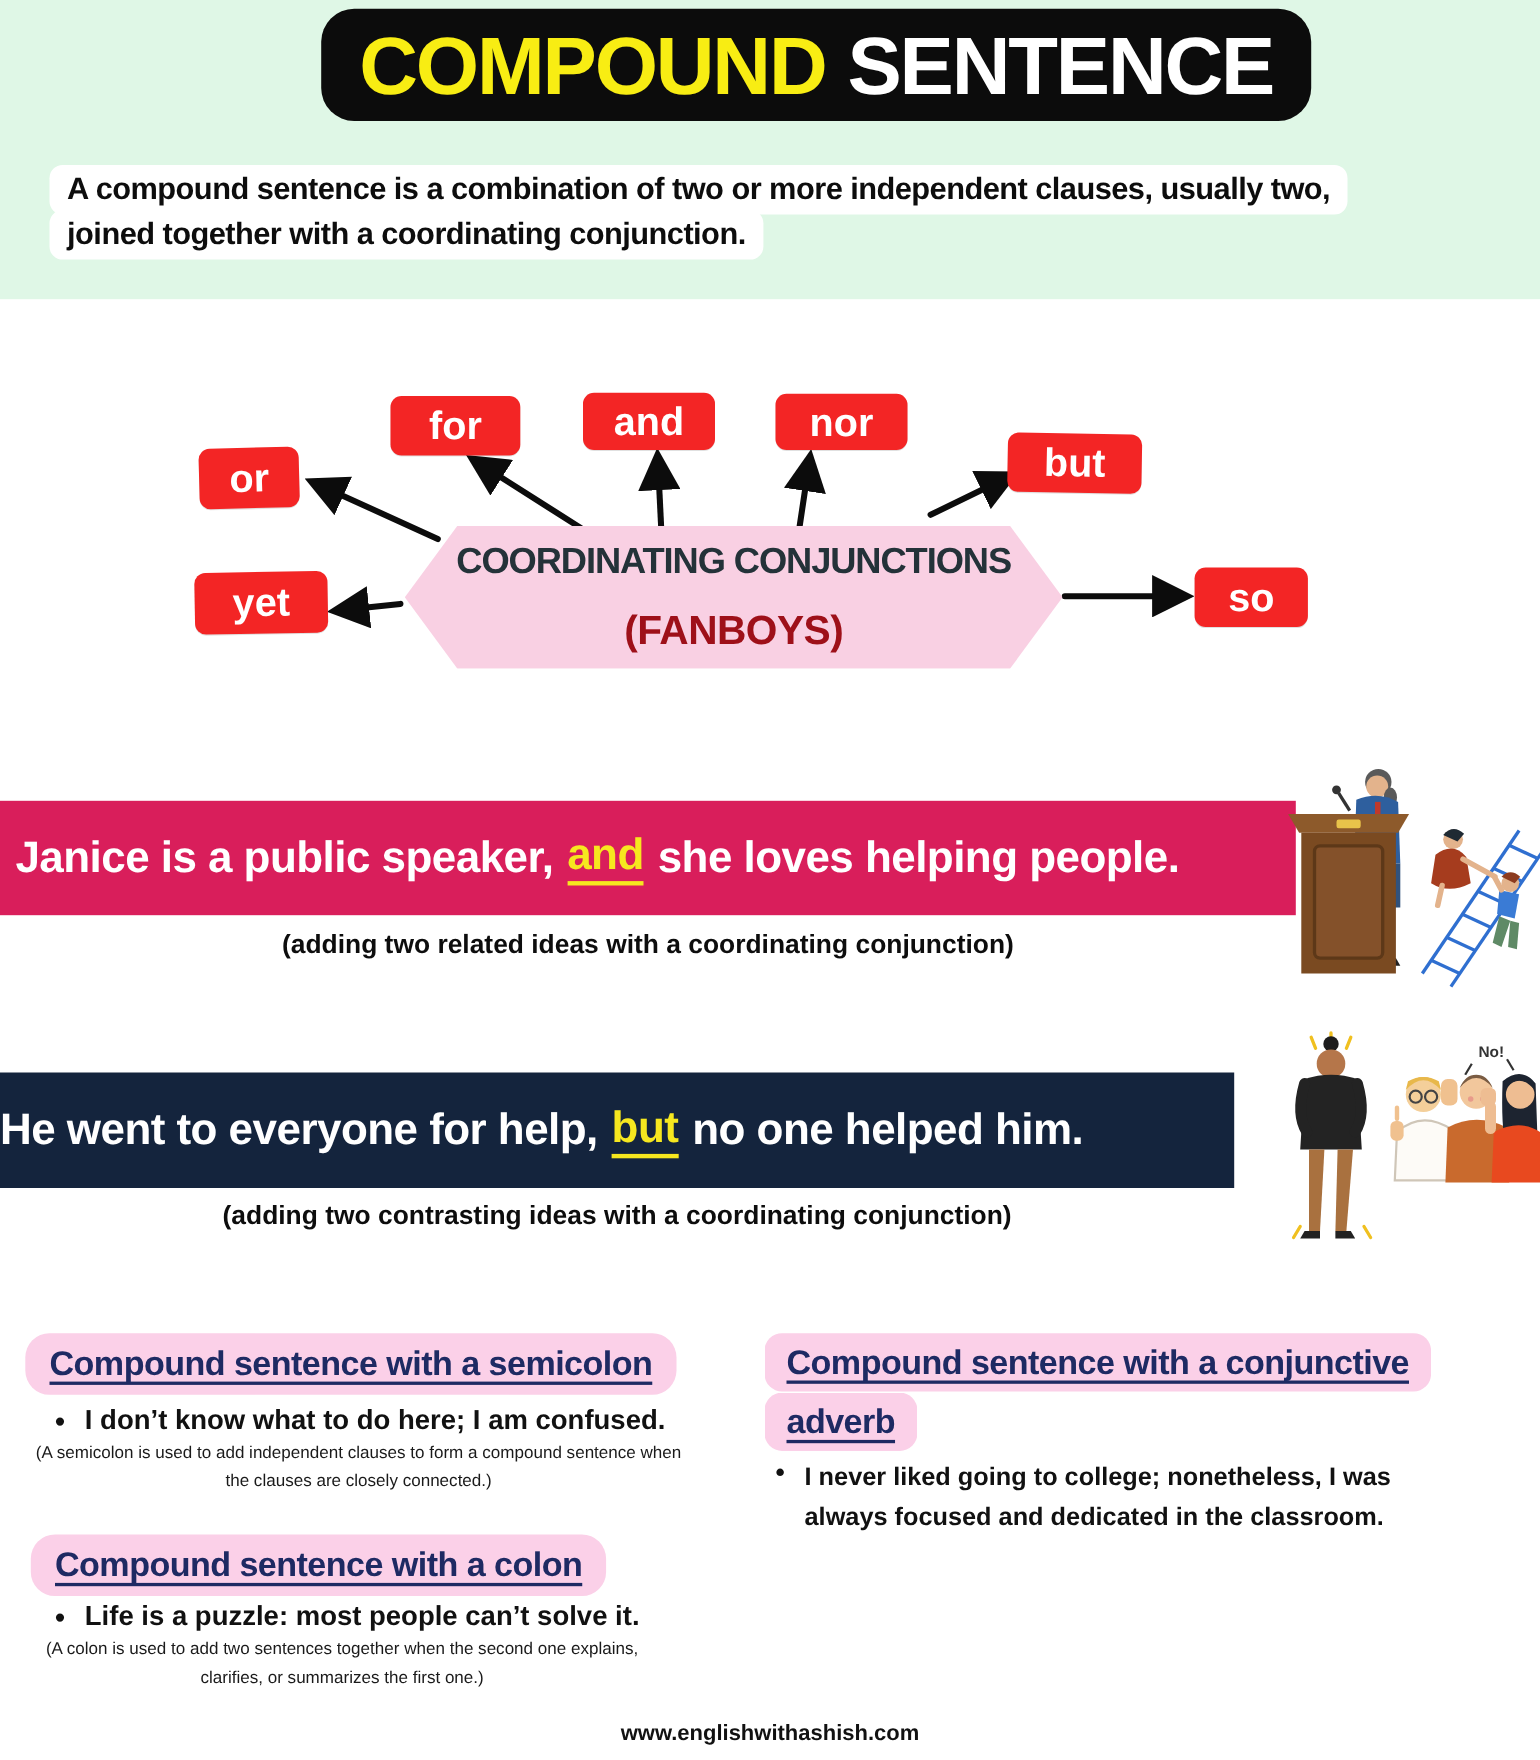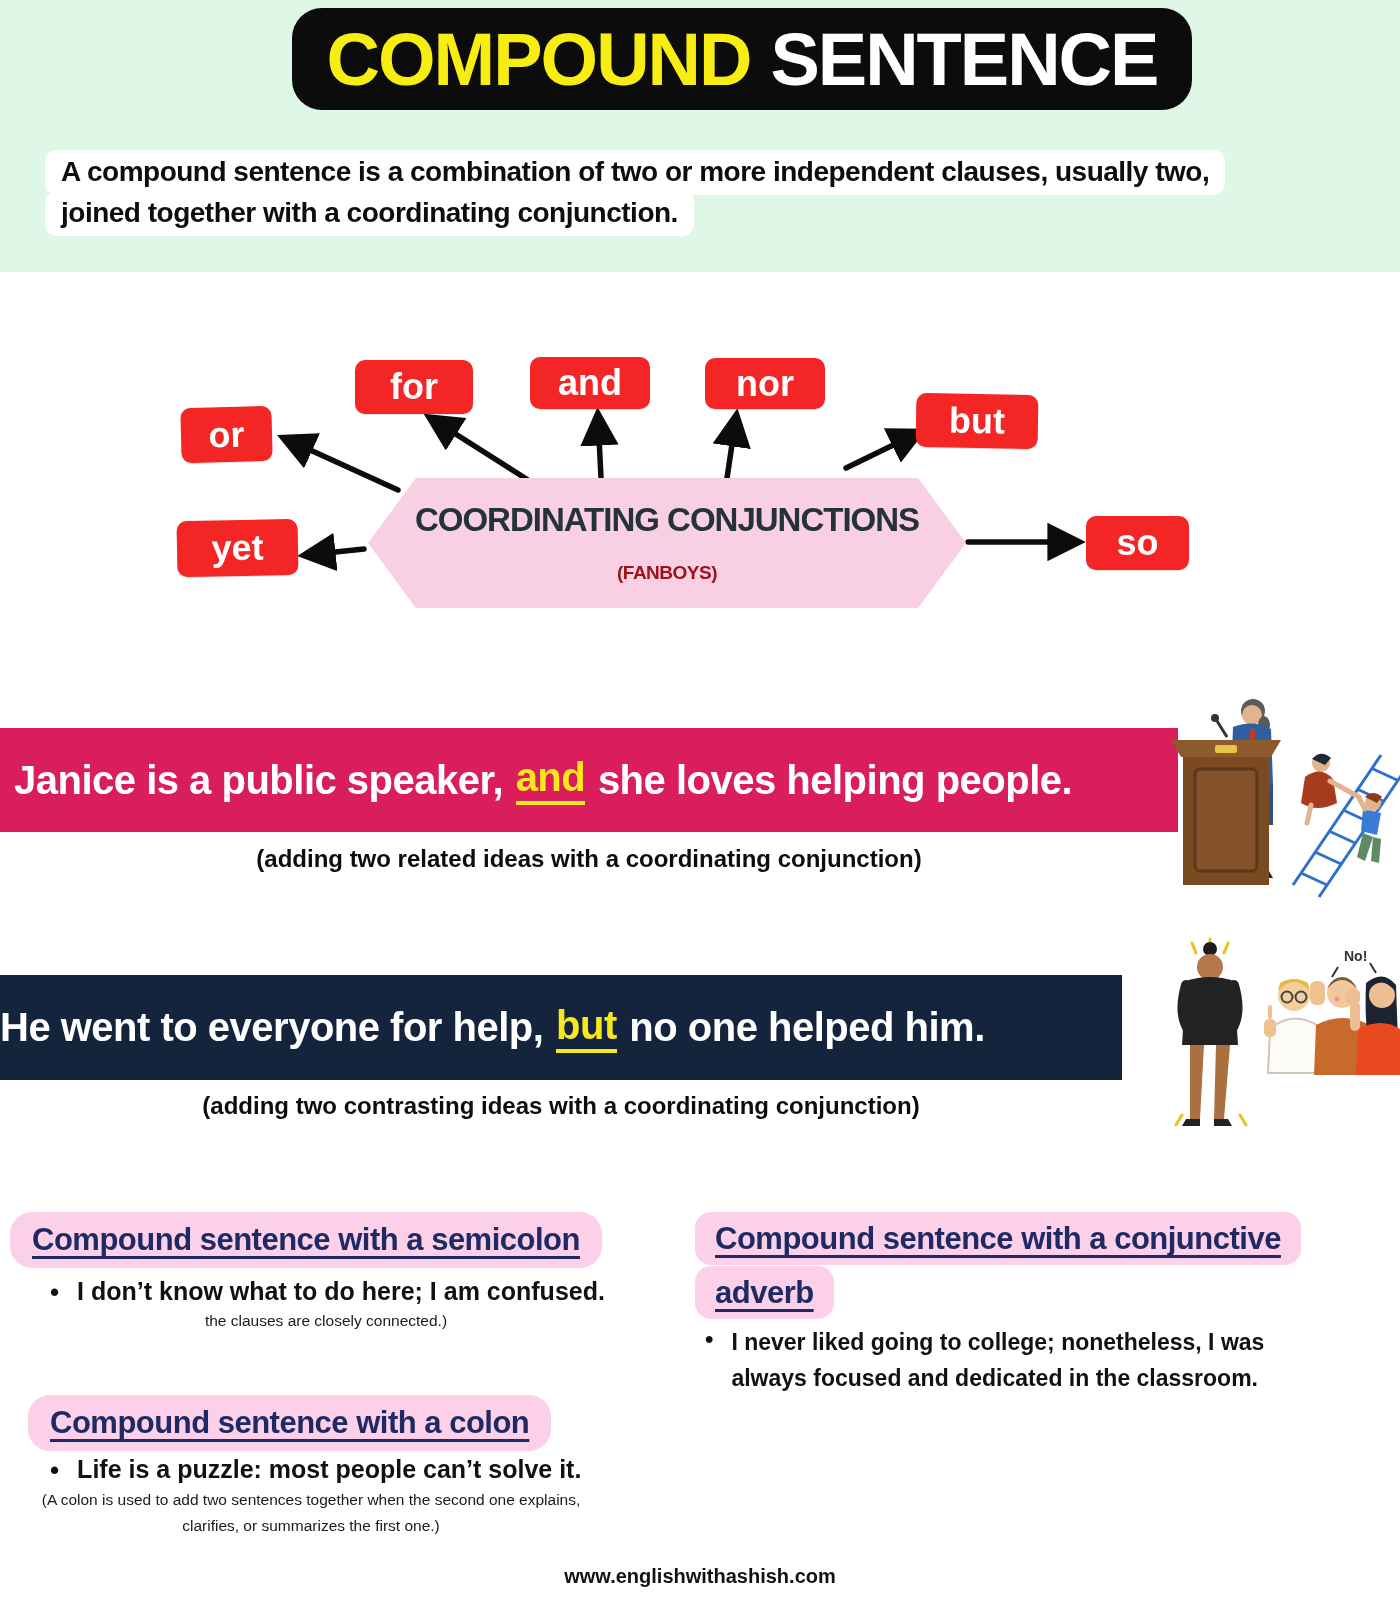--- a/index.html
+++ b/index.html
@@ -21,21 +21,21 @@
   .def-line.second{margin-top:-4px;}
   
   .diagram{position:absolute;left:0;top:340px;width:1400px;height:320px;}
   .arrows{position:absolute;left:0;top:0;width:1400px;height:320px;}
   .hexagon{
     position:absolute;left:368px;top:138px;width:598px;height:130px;background:#f9d0e3;
     clip-path:polygon(0% 50%,8% 0%,92% 0%,100% 50%,92% 100%,8% 100%);
     display:flex;flex-direction:column;align-items:center;justify-content:center;text-align:center;gap:21px;
   }
   .hex-title{font-weight:bold;font-size:33px;letter-spacing:-1px;color:#243239;line-height:1.1;}
-  .hex-sub{font-weight:bold;font-size:19px;color:#9e1019;letter-spacing:-0.5px;margin-top:2px;}
+  .hex-sub{font-weight:bold;font-size:37px;color:#9e1019;letter-spacing:-0.5px;margin-top:2px;}
   .conj{
     position:absolute;background:#f32525;border-radius:10px;color:#ffffff;
     font-weight:bold;font-size:36px;display:flex;align-items:center;justify-content:center;
     box-shadow:0 1px 0 rgba(0,0,0,0.12);
   }
   .conj-for{left:355px;top:20px;width:118px;height:54px;}
   .conj-and{left:530px;top:17px;width:120px;height:52px;}
   .conj-nor{left:705px;top:18px;width:120px;height:51px;}
   .conj-or {left:181px;top:67px;width:91px;height:55px;transform:rotate(-1.5deg);}
   .conj-but{left:916px;top:54px;width:122px;height:54px;transform:rotate(1deg);}
@@ -53,21 +53,21 @@
   .illus{position:absolute;}
   .illus-1{left:1165px;top:685px;}
   .illus-2{left:1088px;top:933px;}
   
   .sec-heading{
     position:absolute;background:#fbd0e8;border-radius:22px;padding:10px 22px;
     font-weight:bold;font-size:31px;color:#1e2a63;letter-spacing:-0.5px;
     text-decoration:underline;text-decoration-thickness:3px;text-underline-offset:6px;
     white-space:nowrap;
   }
-  .sec-heading-1{left:10px;top:1212px;}
+  .sec-heading-1{left:23px;top:1212px;}
   .sec-heading-2{left:28px;top:1395px;}
   .sec-heading-wrap{position:absolute;left:695px;top:1212px;width:672px;
     font-weight:bold;font-size:31px;color:#1e2a63;letter-spacing:-0.5px;line-height:1.75;}
   .sec-heading-wrap .hl-pink{
     background:#fbd0e8;border-radius:16px;padding:9px 20px;
     -webkit-box-decoration-break:clone;box-decoration-break:clone;
     text-decoration:underline;text-decoration-thickness:3px;text-underline-offset:6px;
   }
   .bullet-row{position:absolute;display:flex;align-items:flex-start;color:#111111;font-weight:bold;}
   .bullet-dot{font-size:26px;line-height:1.2;margin-right:18px;}
@@ -238,20 +238,21 @@
       <text x="256" y="28" font-size="14" font-weight="bold" fill="#333333">No!</text>
     </g>
   </svg>
 
   <div class="sec-heading sec-heading-1">Compound sentence with a semicolon</div>
   <div class="bullet-row bullet-1">
     <span class="bullet-dot">•</span>
     <span>I don’t know what to do here; I am confused.</span>
   </div>
   <div class="note note-1">
+    <div>(A semicolon is used to add independent clauses to form a compound sentence when</div>
     <div>the clauses are closely connected.)</div>
   </div>
 
   <div class="sec-heading sec-heading-2">Compound sentence with a colon</div>
   <div class="bullet-row bullet-2">
     <span class="bullet-dot">•</span>
     <span>Life is a puzzle: most people can’t solve it.</span>
   </div>
   <div class="note note-2">
     <div>(A colon is used to add two sentences together when the second one explains,</div>

